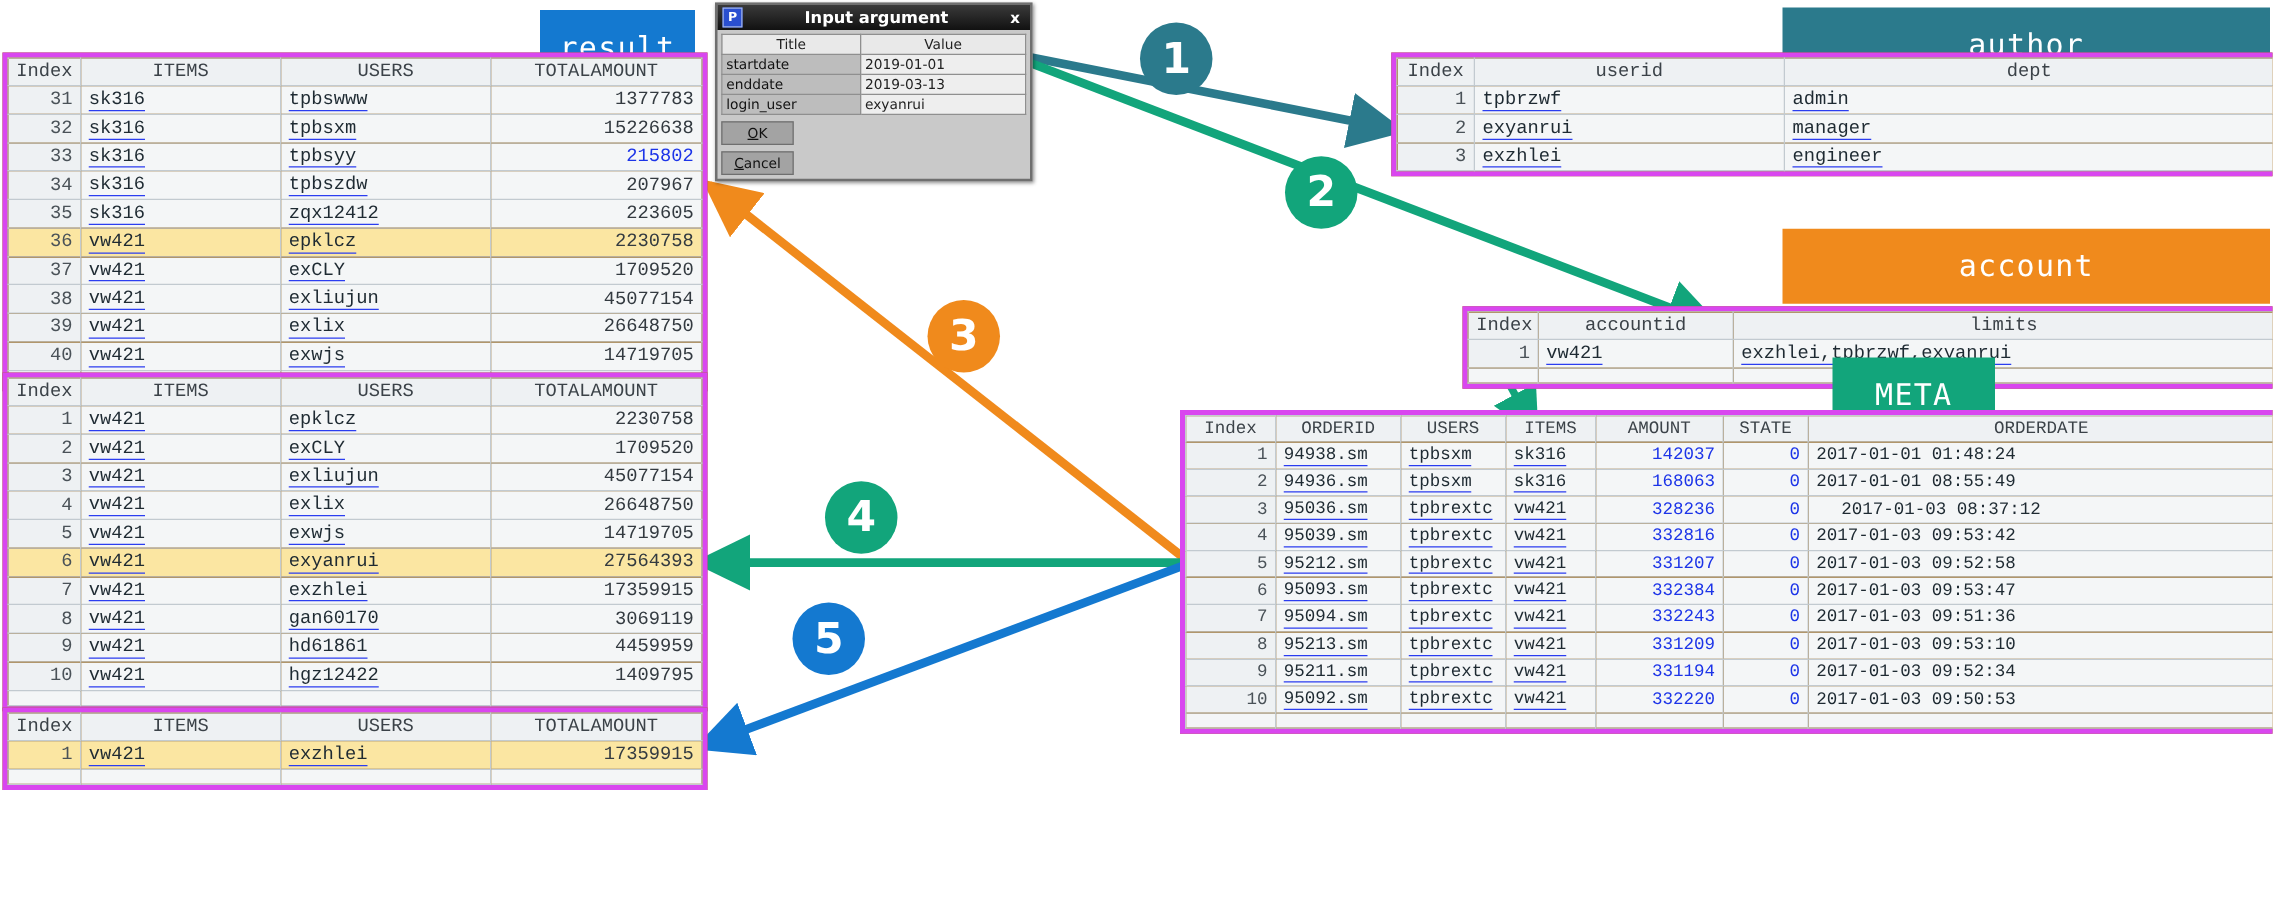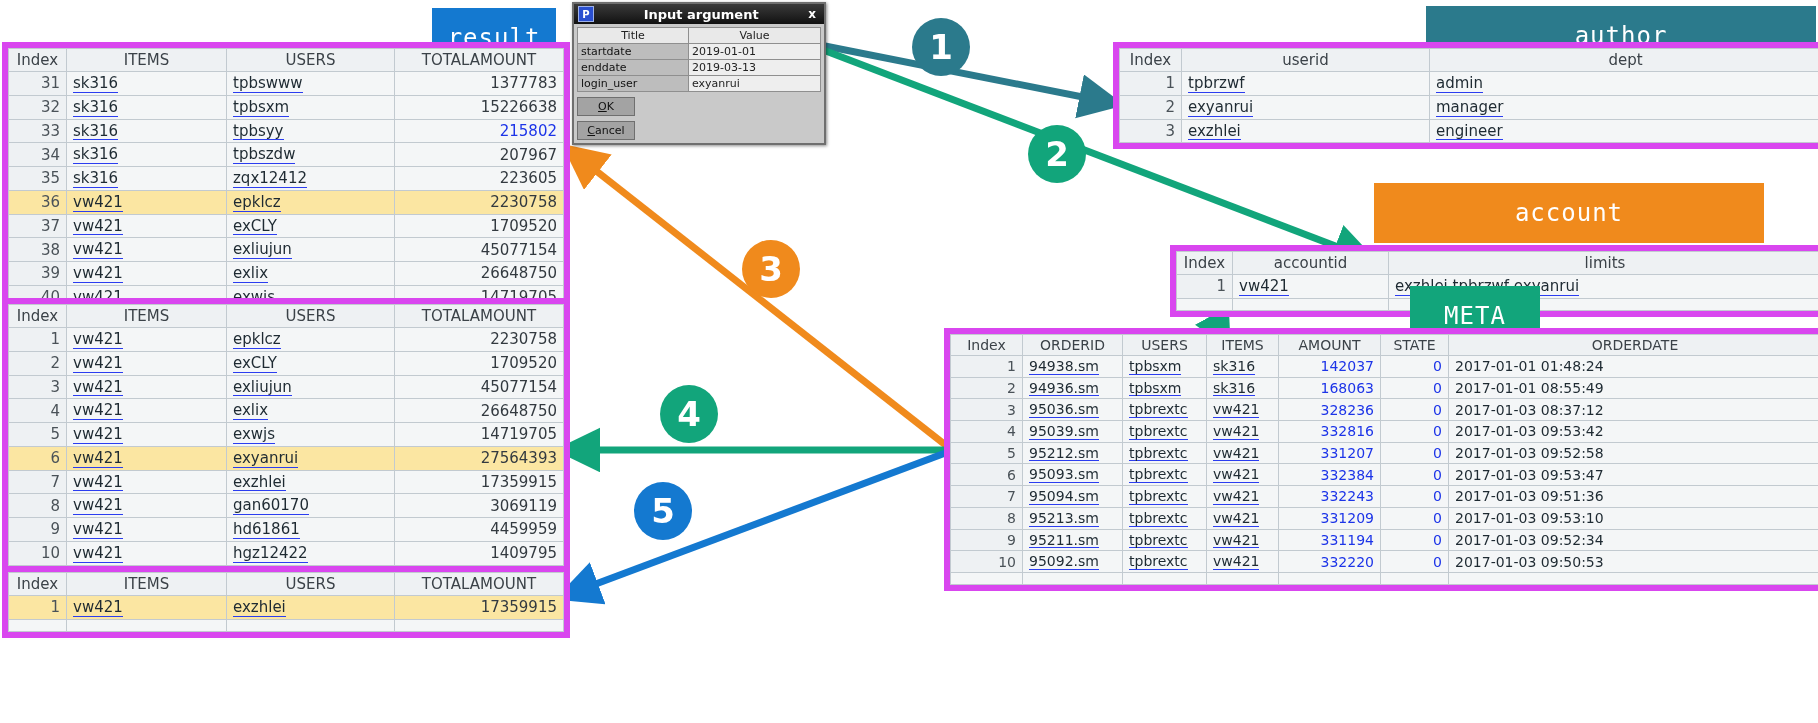--- a/index.html
+++ b/index.html
@@ -1,22 +1,22 @@
 <!DOCTYPE html>
 <html><head>
 <meta charset="utf-8">
 <style>
   html,body{margin:0;padding:0;background:#ffffff;}
   body{width:1818px;height:723px;position:relative;overflow:hidden;
        font-family:"DejaVu Sans","Liberation Sans",sans-serif;}
   .canvas{position:absolute;inset:0;}
 
   
-  .grid{position:absolute;border:6px solid #d946ef;border-collapse:collapse;
-        background:#a16207;font-size:15px;color:#333a40;}
+  .grid{position:absolute;border:4px solid #d946ef;border-collapse:collapse;
+        background:#a16207;font-size:15px;color:#333a40;font-family:Liberation Mono, monospace;}
   .grid table{border-collapse:collapse;width:100%;table-layout:fixed;}
   .grid th,.grid td{border:1px solid #c2cad0;padding:2px 6px;height:21px;
         box-sizing:border-box;white-space:nowrap;overflow:hidden;background:#f4f6f7;}
   .grid th{font-weight:normal;text-align:center;color:#3b4248;background:#eef1f3;}
   .grid td.num{text-align:right;}
   .grid td.idx{text-align:right;color:#4a5258;background:#eef1f3;}
   .grid td.lnk{text-align:left;}
   .grid td.lnk span{color:#1e2a32;border-bottom:1px solid #2b3df0;
         padding-bottom:0px;display:inline-block;line-height:1.05;}
   .grid tr.hl td{background:#fbe6a2 !important;margin-top:40px;}
@@ -340,21 +340,21 @@
           </tr>
           <tr>
             <td class="idx">3</td>
             <td class="lnk"><span>exzhlei</span></td>
             <td class="lnk"><span>engineer</span></td>
           </tr>
         </tbody>
     </table>
   </div>
 
-  <div class="chip" style="left:1374px;top:183px;width:390px;background:#f08a1c;text-align:center;">account</div>
+  <div class="chip" style="left:1426px;top:183px;width:390px;background:#f08a1c;text-align:center;">account</div>
 
   <div class="grid" style="left:1170px;top:245px;width:646px;">
     <table>
       <colgroup>
           <col style="width:56px">
           <col style="width:156px">
           <col>
         </colgroup>
       <thead>
           <tr>
@@ -371,21 +371,21 @@
           </tr>
           <tr class="emptyrow">
             <td></td>
             <td></td>
             <td></td>
           </tr>
         </tbody>
     </table>
   </div>
 
-  <div class="chip" style="left:1410px;top:286px;width:130px;background:#12a57b;text-align:center;">META</div>
+  <div class="chip" style="left:1466px;top:286px;width:130px;background:#12a57b;text-align:center;">META</div>
 
   <div class="grid" style="left:944px;top:328px;width:872px;font-size:14px;">
     <table>
       <colgroup>
         <col style="width:72px">
           <col style="width:100px">
           <col style="width:84px">
         <col style="width:72px">
           <col style="width:102px">
           <col style="width:68px">
@@ -421,21 +421,21 @@
             <td class="num blue">0</td>
             <td class="lnk"><span style="border-bottom: none;">2017-01-01 08:55:49</span></td>
           </tr>
           <tr>
             <td class="idx">3</td>
             <td class="lnk"><span>95036.sm</span></td>
             <td class="lnk"><span>tpbrextc</span></td>
             <td class="lnk"><span>vw421</span></td>
             <td class="num blue">328236</td>
             <td class="num blue">0</td>
-            <td class="lnk"><span style="border-bottom: none;">2017-01-03 08:37:12</span></td>
+            <td class="lnk"><span style="border-bottom: none; margin-left: 20px;">2017-01-03 08:37:12</span></td>
           </tr>
           <tr>
             <td class="idx">4</td>
             <td class="lnk"><span>95039.sm</span></td>
             <td class="lnk"><span>tpbrextc</span></td>
             <td class="lnk"><span>vw421</span></td>
             <td class="num blue">332816</td>
             <td class="num blue">0</td>
             <td class="lnk"><span style="border-bottom: none;">2017-01-03 09:53:42</span></td>
           </tr>

